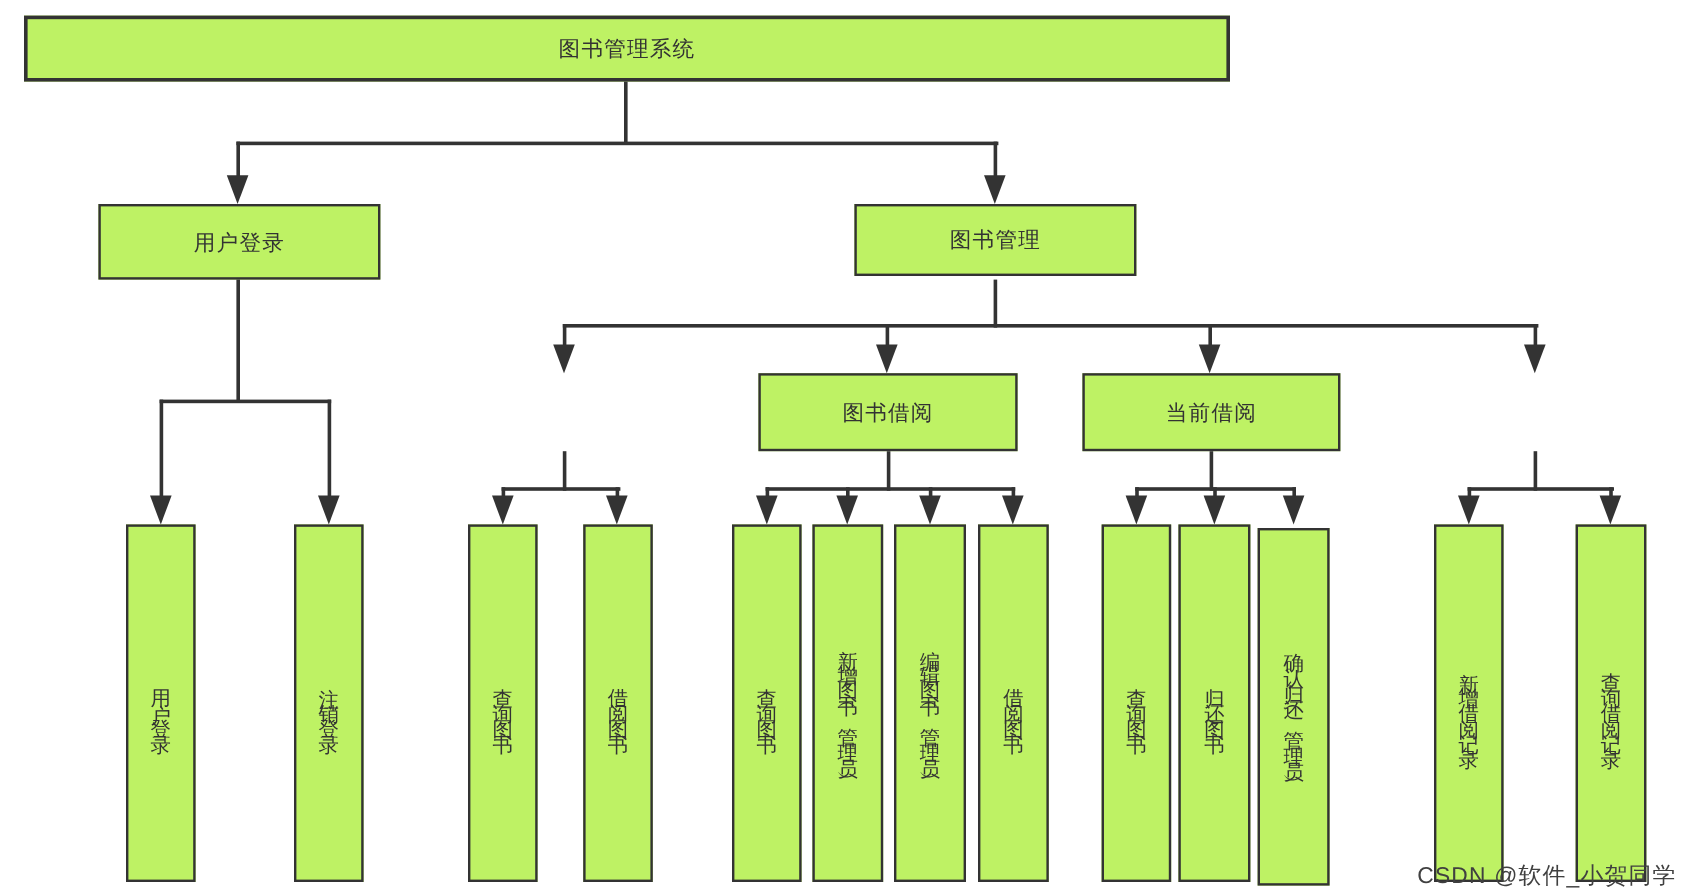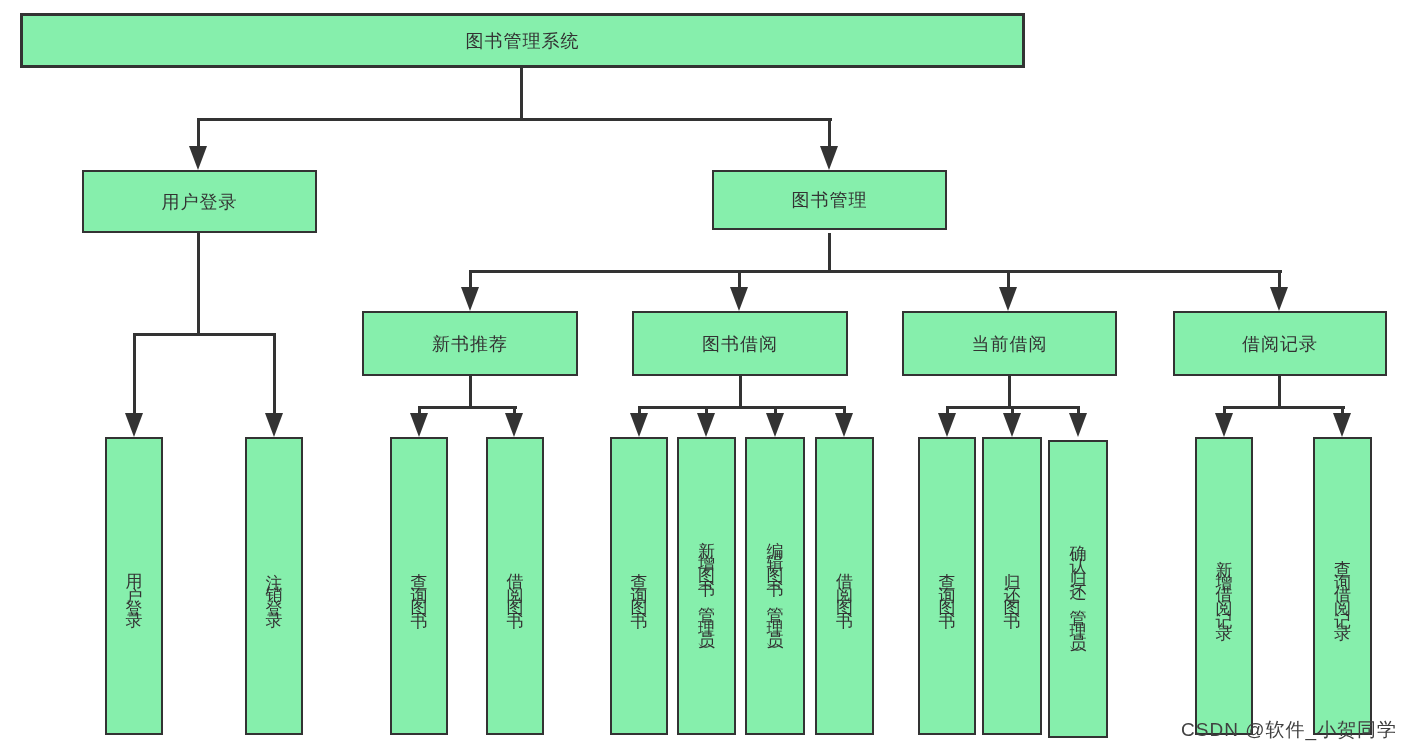--- a/index.html
+++ b/index.html
@@ -6,21 +6,21 @@
   #canvas{
     position:relative;
     width:1405px;height:747px;
     background:#ffffff;
     font-family:"Liberation Sans","DejaVu Sans",sans-serif;
     overflow:hidden;
   }
   .box{
     position:absolute;
     box-sizing:border-box;
-    background:#86efac;
+    background:#bef264;
     border:2px solid #333333;
     display:flex;align-items:center;justify-content:center;
     color:#333333;font-size:18px;letter-spacing:1px;
   }
   .root{border-width:3px;}
   .leaf{border-width:2px;}
   .vtext{
     writing-mode:vertical-rl;
     text-orientation:mixed;
     font-size:17px;
@@ -75,31 +75,25 @@
   <div class="line" style="left:469px;top:270px;width:813px;height:3px;"></div>
   <div class="line" style="left:469px;top:270px;width:3px;height:20px;"></div>
   <div class="arrow" style="left:461px;top:287px;"></div>
   <div class="line" style="left:738px;top:270px;width:3px;height:20px;"></div>
   <div class="arrow" style="left:730px;top:287px;"></div>
   <div class="line" style="left:1007px;top:270px;width:3px;height:20px;"></div>
   <div class="arrow" style="left:999px;top:287px;"></div>
   <div class="line" style="left:1278px;top:270px;width:3px;height:20px;"></div>
   <div class="arrow" style="left:1270px;top:287px;"></div>
 
-  <div class="box" style="left:362px;top:311px;width:216px;height:65px;">
-    <span>新书推荐</span>
-  </div>
   <div class="box" style="left:902px;top:311px;width:215px;height:65px;">
     <span>当前借阅</span>
   </div>
   <div class="box" style="left:632px;top:311px;width:216px;height:65px;">
     <span>图书借阅</span>
-  </div>
-  <div class="box" style="left:1173px;top:311px;width:214px;height:65px;">
-    <span>借阅记录</span>
   </div>
 
   <div class="line" style="left:469px;top:376px;width:3px;height:33px;"></div>
   <div class="line" style="left:418px;top:406px;width:99px;height:3px;"></div>
   <div class="line" style="left:418px;top:406px;width:3px;height:9px;"></div>
   <div class="arrow" style="left:410px;top:413px;"></div>
   <div class="line" style="left:513px;top:406px;width:3px;height:9px;"></div>
   <div class="arrow" style="left:505px;top:413px;"></div>
 
   <div class="line" style="left:739px;top:376px;width:3px;height:33px;"></div>

